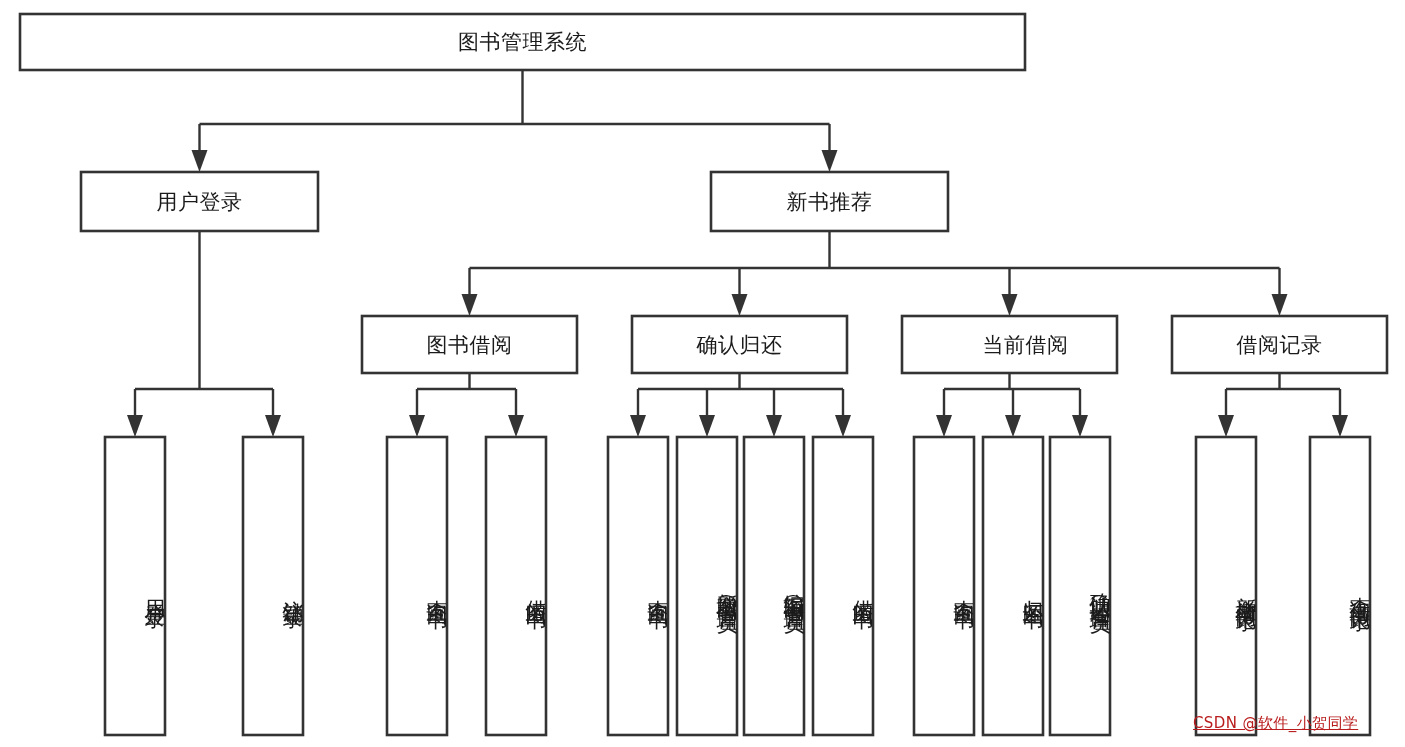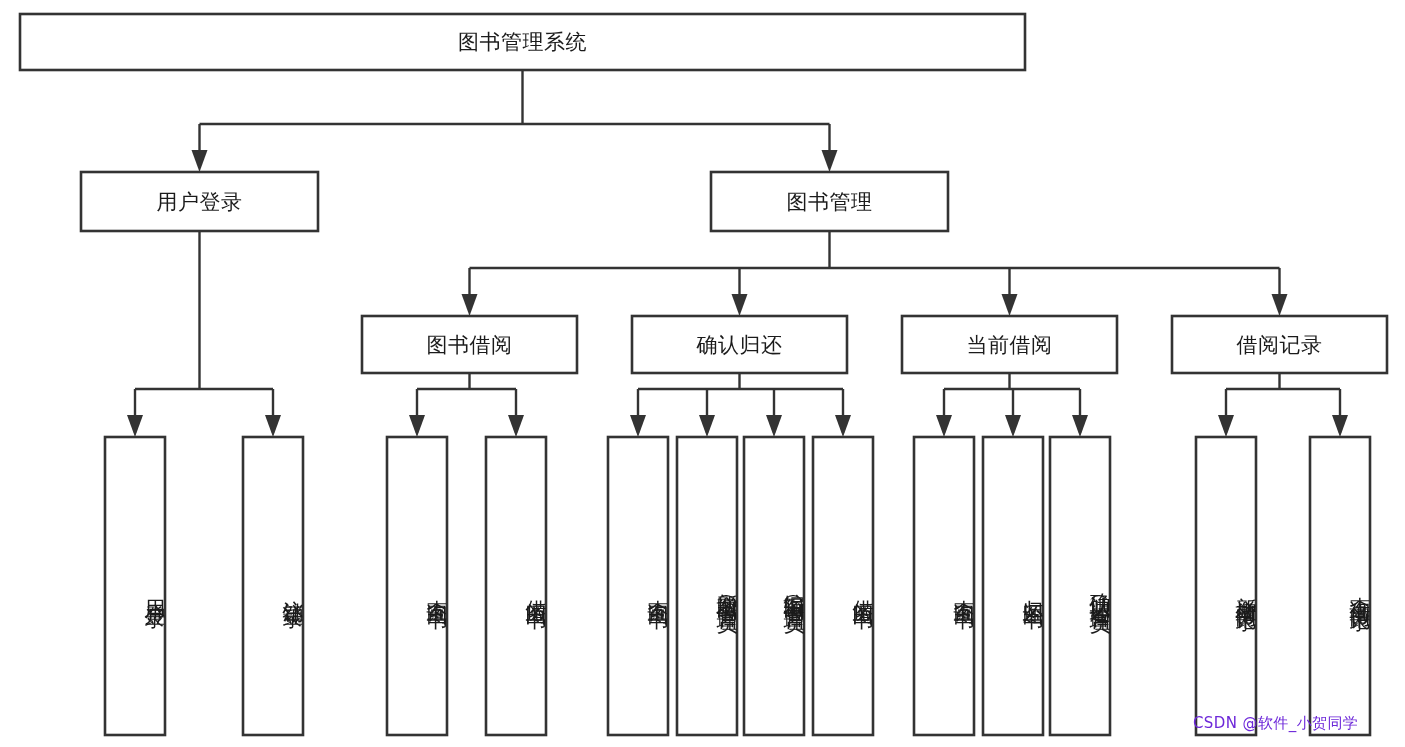--- a/index.html
+++ b/index.html
@@ -62,24 +62,25 @@
     line-height: 1;
     align-items: flex-start;
     padding-top: 6px;
     box-sizing: border-box;
   }
   .watermark {
     position: absolute;
     left: 1193px;
     top: 714px;
     font-size: 15px;
-    color: #6d28d9;
+    color: #b91c1c;
     font-family: "DejaVu Sans", "Liberation Sans", sans-serif;
     white-space: nowrap;
     letter-spacing: 0.4px;
+    text-decoration: underline;
   }
 </style>
 </head>
 <body>
 
 <div id="diagram-root">
   <svg id="tree-svg" viewBox="0 0 1405 747" xmlns="http://www.w3.org/2000/svg">
     <g id="edges-layer">
         <path d="M522.5,70 L522.5,124" class="conn"></path>
         <path d="M199.5,124 L829.5,124" class="conn"></path>
@@ -153,24 +154,24 @@
         <rect x="914" y="437" width="60" height="298" class="node-box"></rect>
         <rect x="983" y="437" width="60" height="298" class="node-box"></rect>
         <rect x="1050" y="437" width="60" height="298" class="node-box"></rect>
         <rect x="1196" y="437" width="60" height="298" class="node-box"></rect>
         <rect x="1310" y="437" width="60" height="298" class="node-box"></rect>
       </g>
   </svg>
   <div id="labels-layer">
       <div class="node-label label-h" style="left: 20px; top: 14px; width: 1005px; height: 56px;">图书管理系统</div>
       <div class="node-label label-h" style="left: 81px; top: 172px; width: 237px; height: 59px;">用户登录</div>
-      <div class="node-label label-h" style="left: 711px; top: 172px; width: 237px; height: 59px;">图书管理</div>
+      <div class="node-label label-h" style="left: 711px; top: 172px; width: 237px; height: 59px;">新书推荐</div>
       <div class="node-label label-h" style="left: 362px; top: 316px; width: 215px; height: 57px;">图书借阅</div>
       <div class="node-label label-h" style="left: 632px; top: 316px; width: 215px; height: 57px;">确认归还</div>
-      <div class="node-label label-h" style="left: 902px; top: 316px; width: 215px; height: 57px;">当前借阅</div>
+      <div class="node-label label-h" style="left: 902px; top: 316px; width: 215px; height: 57px; padding-left: 16px;">当前借阅</div>
       <div class="node-label label-h" style="left: 1172px; top: 316px; width: 215px; height: 57px; border-radius: 25px;">借阅记录</div>
       <div class="node-label label-v" style="left: 105px; top: 437px; width: 60px; height: 298px;">用户登录</div>
       <div class="node-label label-v" style="left: 243px; top: 437px; width: 60px; height: 298px;">注销登录</div>
       <div class="node-label label-v" style="left: 387px; top: 437px; width: 60px; height: 298px;">查询图书</div>
       <div class="node-label label-v" style="left: 486px; top: 437px; width: 60px; height: 298px;">借阅图书</div>
       <div class="node-label label-v" style="left: 608px; top: 437px; width: 60px; height: 298px;">查询图书</div>
       <div class="node-label label-v" style="left: 677px; top: 437px; width: 60px; height: 298px;">新增图书（管理员）</div>
       <div class="node-label label-v" style="left: 744px; top: 437px; width: 60px; height: 298px;">编辑图书（管理员）</div>
       <div class="node-label label-v" style="left: 813px; top: 437px; width: 60px; height: 298px;">借阅图书</div>
       <div class="node-label label-v" style="left: 914px; top: 437px; width: 60px; height: 298px;">查询图书</div>

